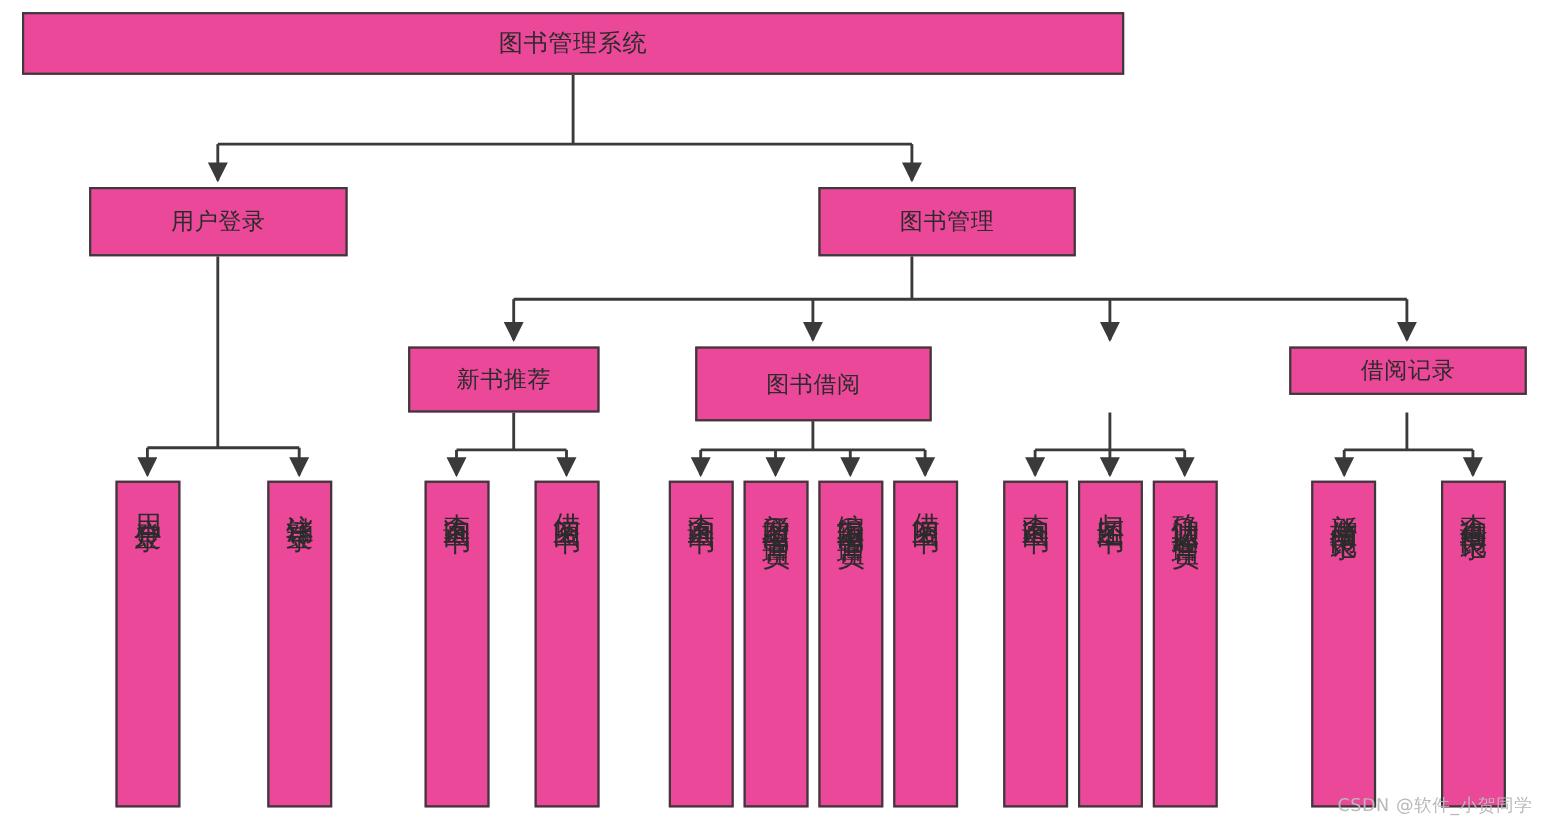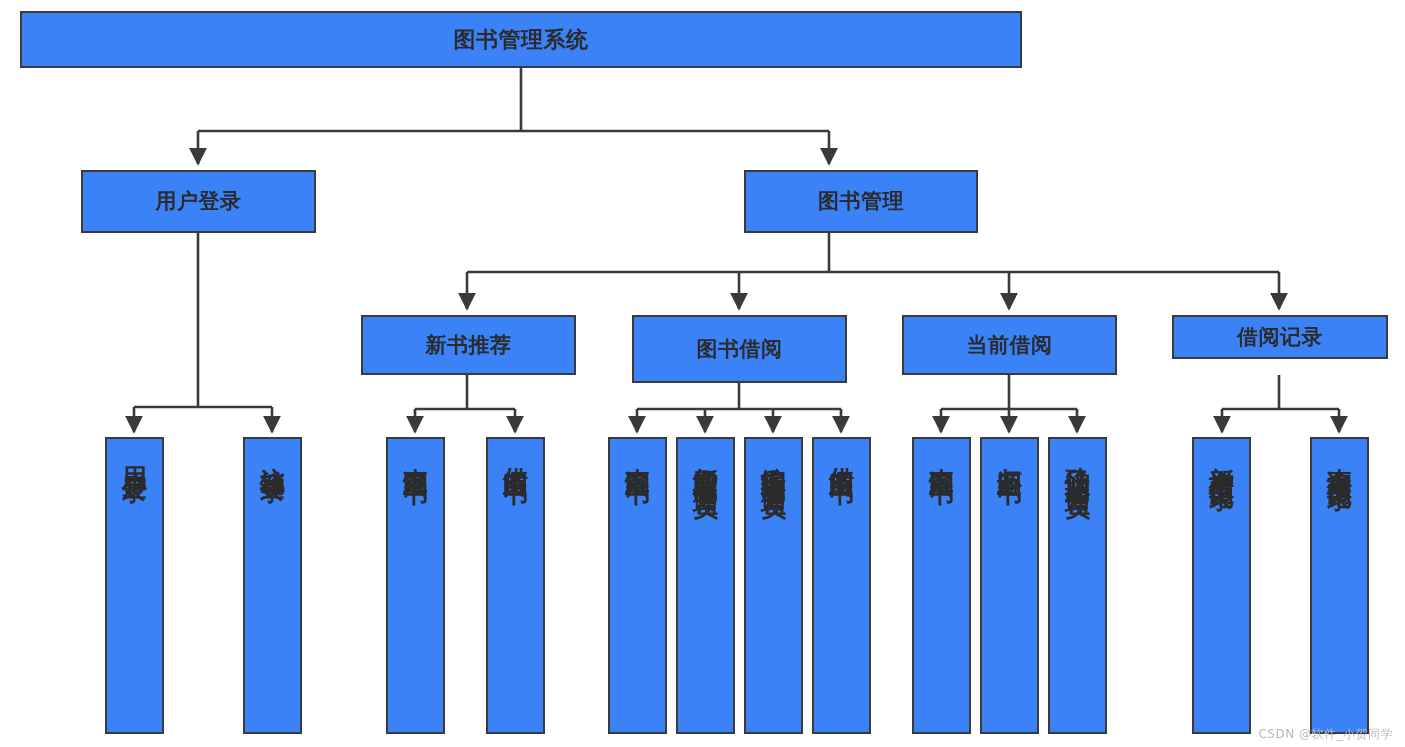--- a/index.html
+++ b/index.html
@@ -7,27 +7,26 @@
     width:1405px;height:747px;
     font-family:"DejaVu Sans","Liberation Sans",sans-serif;
     overflow:hidden;position:relative;
   }
   #diagram-root{position:relative;width:1405px;height:747px;}
   svg#edges{position:absolute;left:0;top:0;width:1405px;height:747px;}
 
   .node{
     position:absolute;
     box-sizing:border-box;
-    background:#3b82f6;
+    background:#ec4899;
     border:2.5px solid #3a3a3a;
     display:flex;
     align-items:center;
     justify-content:center;
     color:#2b2b2b;
-    font-weight:bold;
   }
   .node .lbl{
     display:block;
     text-align:center;
     line-height:1.08;
     white-space:nowrap;
   }
   
   .node.h .lbl{
     font-size:21px;
@@ -47,21 +46,21 @@
     font-size:25px;
     line-height:1;
     letter-spacing:4px;
     white-space:nowrap;
   }
 
   #watermark{
     position:absolute;
     right:12px;
     bottom:4px;
-    font-size:12px;
+    font-size:16px;
     color:#b9b9b9;
     letter-spacing:0.5px;
     white-space:nowrap;
     pointer-events:none;
   }
 </style>
 </head>
 <body>
 
 <div id="diagram-root">
@@ -120,28 +119,25 @@
     <span class="lbl">图书管理系统</span>
   </div>
 
   <div class="node h" style="left:81px;top:170px;width:235px;height:63px;">
     <span class="lbl">用户登录</span>
   </div>
   <div class="node h" style="left:744px;top:170px;width:234px;height:63px;">
     <span class="lbl">图书管理</span>
   </div>
 
-  <div class="node h" style="left:361px;top:315px;width:215px;height:60px;">
+  <div class="node h" style="left:371px;top:315px;width:174px;height:60px;">
     <span class="lbl">新书推荐</span>
   </div>
   <div class="node h" style="left:632px;top:315px;width:215px;height:68px;">
     <span class="lbl">图书借阅</span>
-  </div>
-  <div class="node h" style="left:902px;top:315px;width:215px;height:60px;">
-    <span class="lbl">当前借阅</span>
   </div>
   <div class="node h" style="left:1172px;top:315px;width:216px;height:44px;">
     <span class="lbl">借阅记录</span>
   </div>
 
   <div class="node v" style="left:105px;top:437px;width:59px;height:297px;">
     <span class="lbl">用户登录</span>
   </div>
   <div class="node v" style="left:243px;top:437px;width:59px;height:297px;">
     <span class="lbl">注销登录</span>

